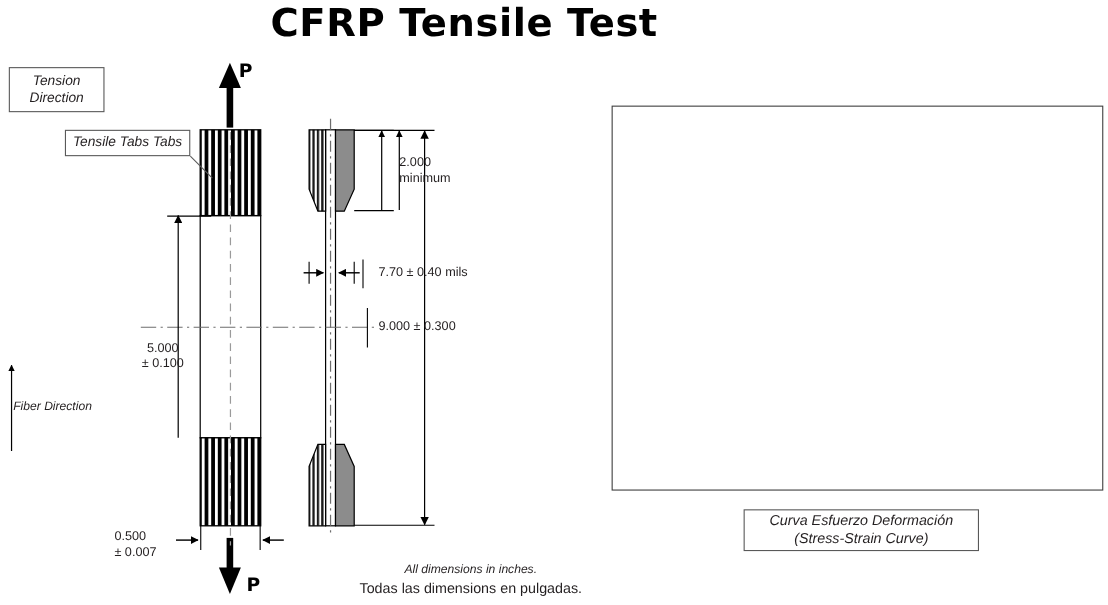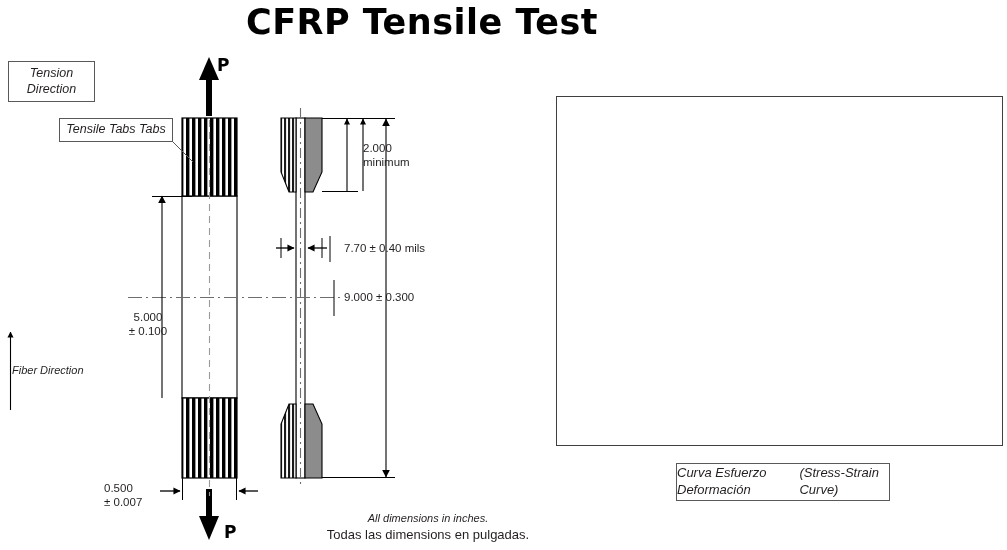--- a/index.html
+++ b/index.html
@@ -65,21 +65,21 @@
     background: #ffffff;
     box-sizing: border-box;
   }
   #chart-caption {
     position: absolute;
     left: 676px; top: 463px;
     width: 214px; height: 38px;
     border: 1px solid #595959;
     background: #ffffff;
     display: flex;
-    flex-direction: row;
+    flex-direction: column;
     align-items: center;
     justify-content: center;
     font-style: italic;
     font-size: 13px;
     line-height: 1.3;
     color: #231f20;
     box-sizing: border-box;
   }
   .dimtext {
     position: absolute;

